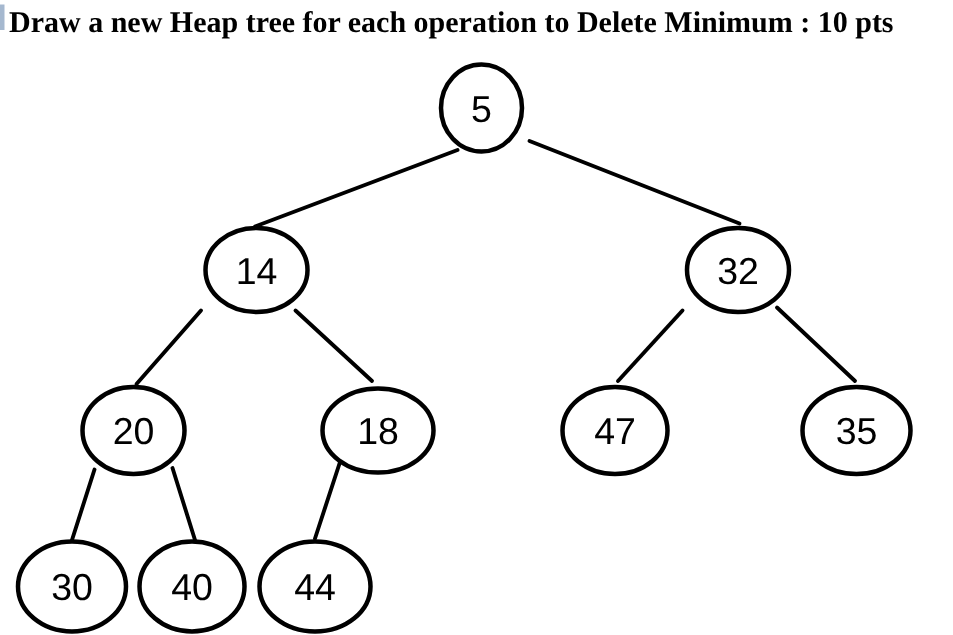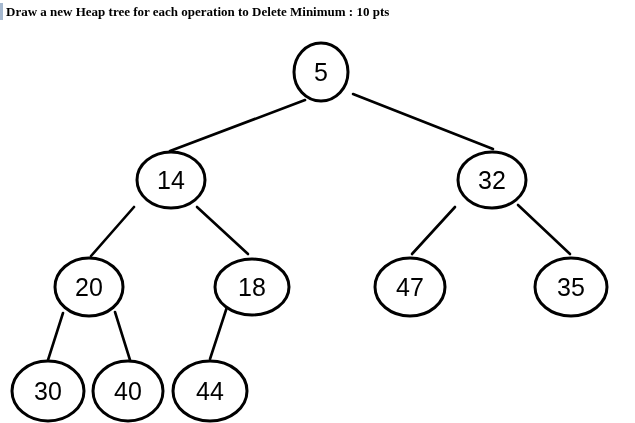--- a/index.html
+++ b/index.html
@@ -13,21 +13,21 @@
   .title-marker {
     position: absolute;
     left: 0; top: 3px;
     width: 3px; height: 17px;
   }
   .title-line {
     position: absolute;
     left: 6px; top: 4px;
     font-family: "Liberation Serif", serif;
     font-weight: bold;
-    font-size: 13px;
+    font-size: 20px;
     color: #000000;
     white-space: nowrap;
   }
   #tree-svg {
     position: absolute;
     left: 0; top: 0;
   }
   .node-label {
     font-family: "Liberation Sans", sans-serif;
     font-size: 25px;

